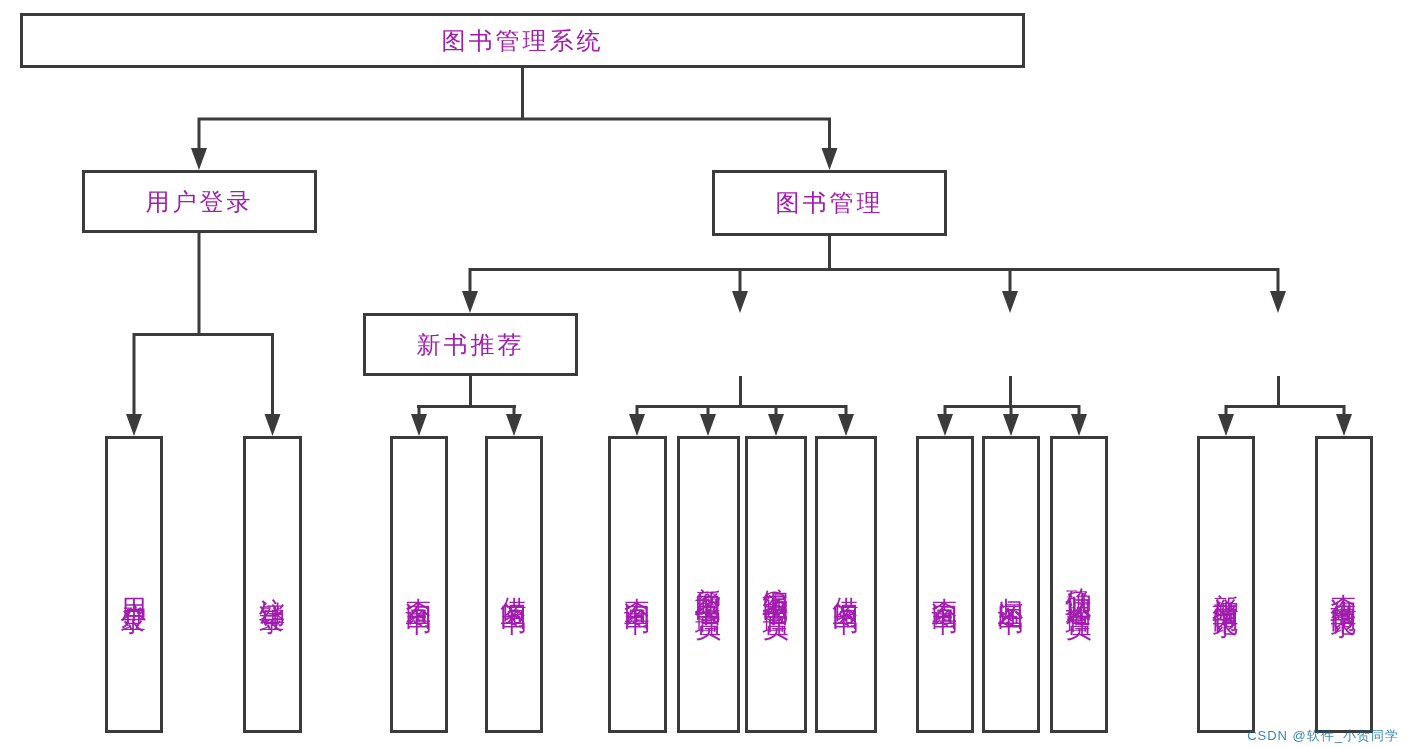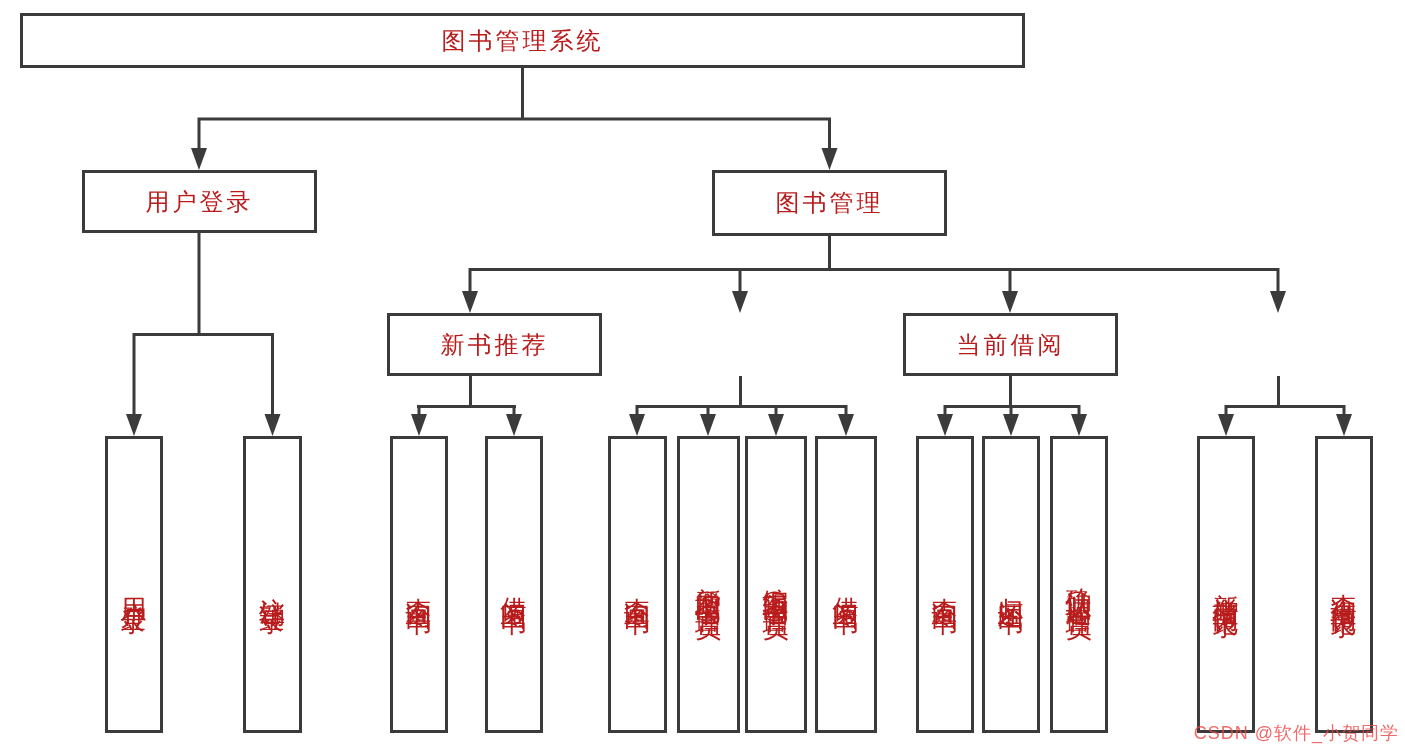--- a/index.html
+++ b/index.html
@@ -33,40 +33,40 @@
     stroke: none;
   }
   .node {
     position: absolute;
     box-sizing: border-box;
     border: 3px solid #3b3b3b;
     background: #ffffff;
     display: flex;
     align-items: center;
     justify-content: center;
-    color: #b91c1c;
+    color: #a21caf;
   }
   .node.h {
     font-size: 24px;
     letter-spacing: 3px;
     white-space: nowrap;
   }
   .node.leaf {
     writing-mode: vertical-rl;
     text-orientation: mixed;
     font-size: 26px;
     letter-spacing: 4px;
     line-height: 1;
   }
   .watermark {
     position: absolute;
     right: 6px;
     bottom: 2px;
-    font-size: 18px;
-    color: #ef4444;
+    font-size: 13px;
+    color: #0369a1;
     opacity: 0.8;
     letter-spacing: 1px;
     z-index: 5;
     white-space: nowrap;
     text-align: center;
   }
 </style>
 </head>
 <body>
 
@@ -106,22 +106,21 @@
     <path class="line" d="M1278.5 376 V408 M1224.5 406.5 H1345.5 M1226 406.5 V416 M1344 406.5 V416"></path>
     <path class="arrow" d="M1218 414 L1234 414 L1226 436 Z"></path>
     <path class="arrow" d="M1336 414 L1352 414 L1344 436 Z"></path>
   </svg>
 
   <div class="node h" style="left:20px; top:13px; width:1005px; height:55px;">图书管理系统</div>
 
   <div class="node h" style="left:82px; top:170px; width:235px; height:63px;">用户登录</div>
   <div class="node h" style="left:712px; top:170px; width:235px; height:66px;">图书管理</div>
 
-  <div class="node h" style="left:363px; top:313px; width:215px; height:63px;margin-left:24px;">新书推荐</div>
-  <div class="node h" style="left:903px; top:313px; width:215px; height:63px;">当前借阅</div>
+  <div class="node h" style="left:363px; top:313px; width:215px; height:63px;">新书推荐</div>
 
   <div class="node leaf" style="left:105px; top:436px; width:58px; height:297px;">用户登录</div>
   <div class="node leaf" style="left:243px; top:436px; width:59px; height:297px;">注销登录</div>
 
   <div class="node leaf" style="left:390px; top:436px; width:58px; height:297px;">查询图书</div>
   <div class="node leaf" style="left:485px; top:436px; width:58px; height:297px;">借阅图书</div>
 
   <div class="node leaf" style="left:608px; top:436px; width:59px; height:297px;">查询图书</div>
   <div class="node leaf" style="left:677px; top:436px; width:63px; height:297px;">新增图书（管理员）</div>
   <div class="node leaf" style="left:745px; top:436px; width:62px; height:297px;">编辑图书（管理员）</div>

